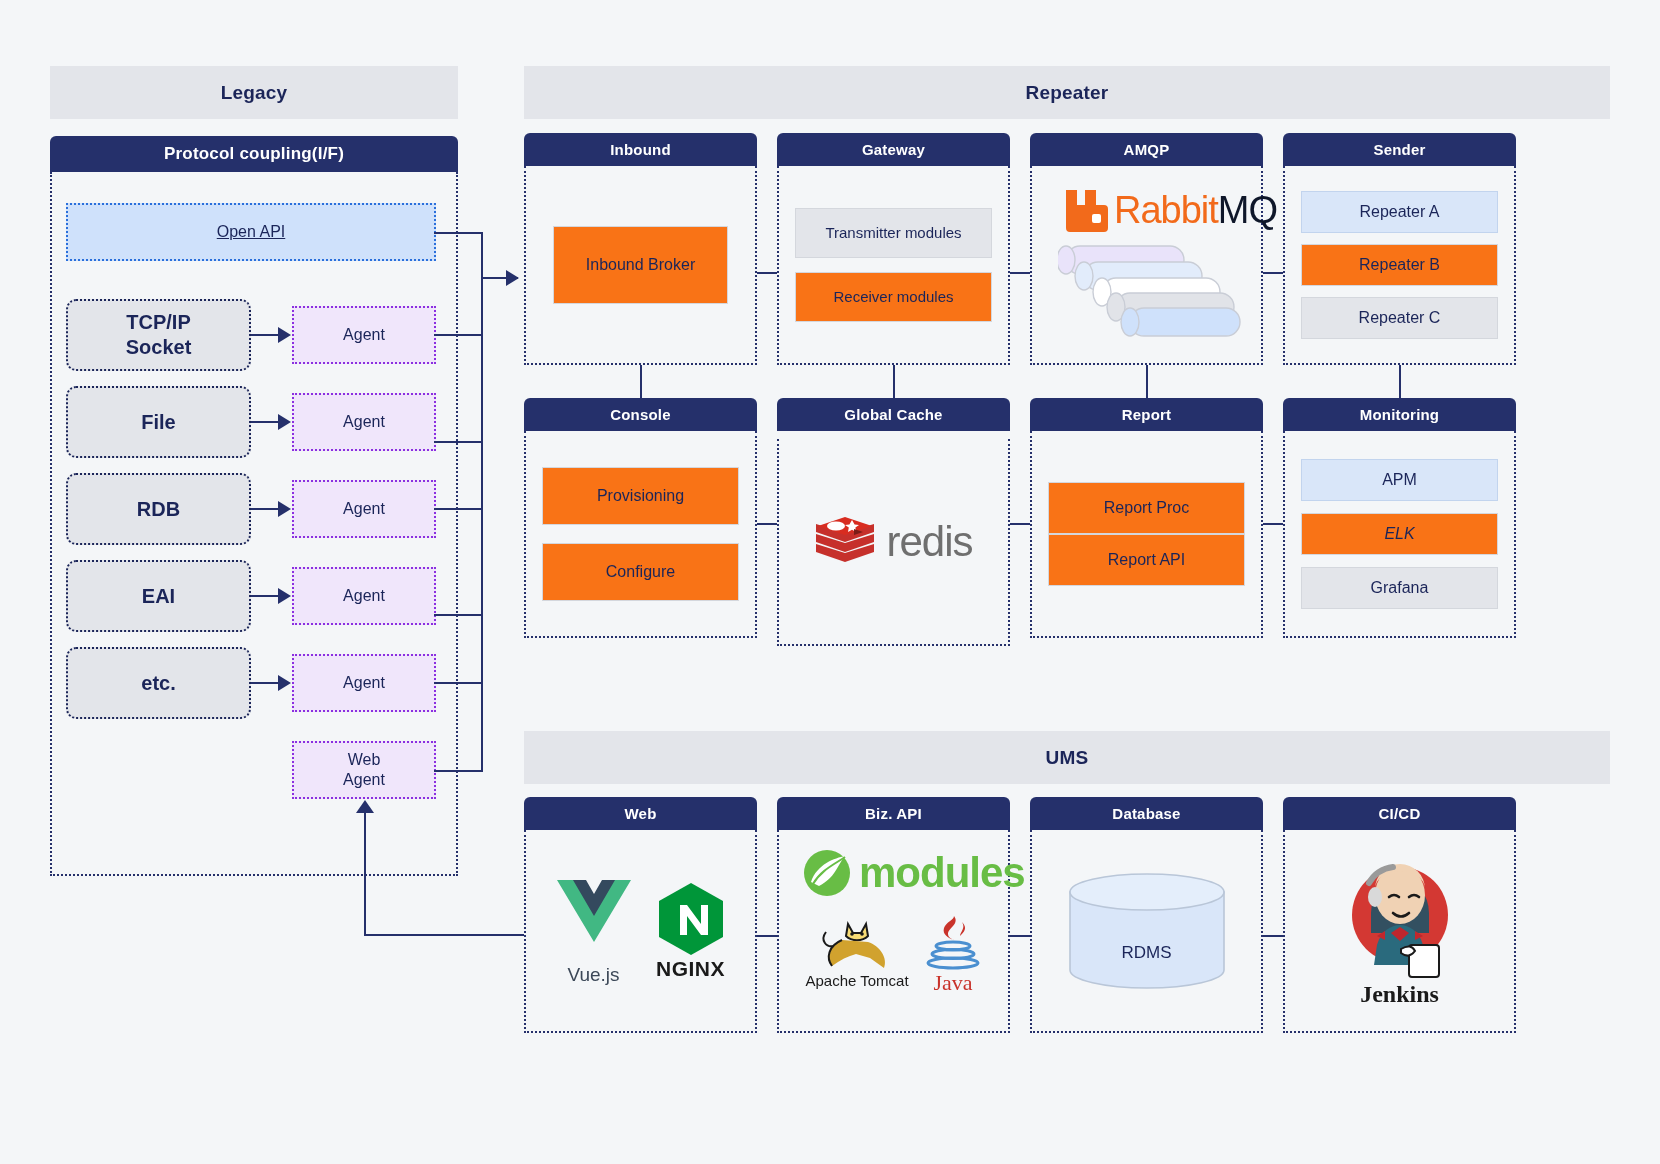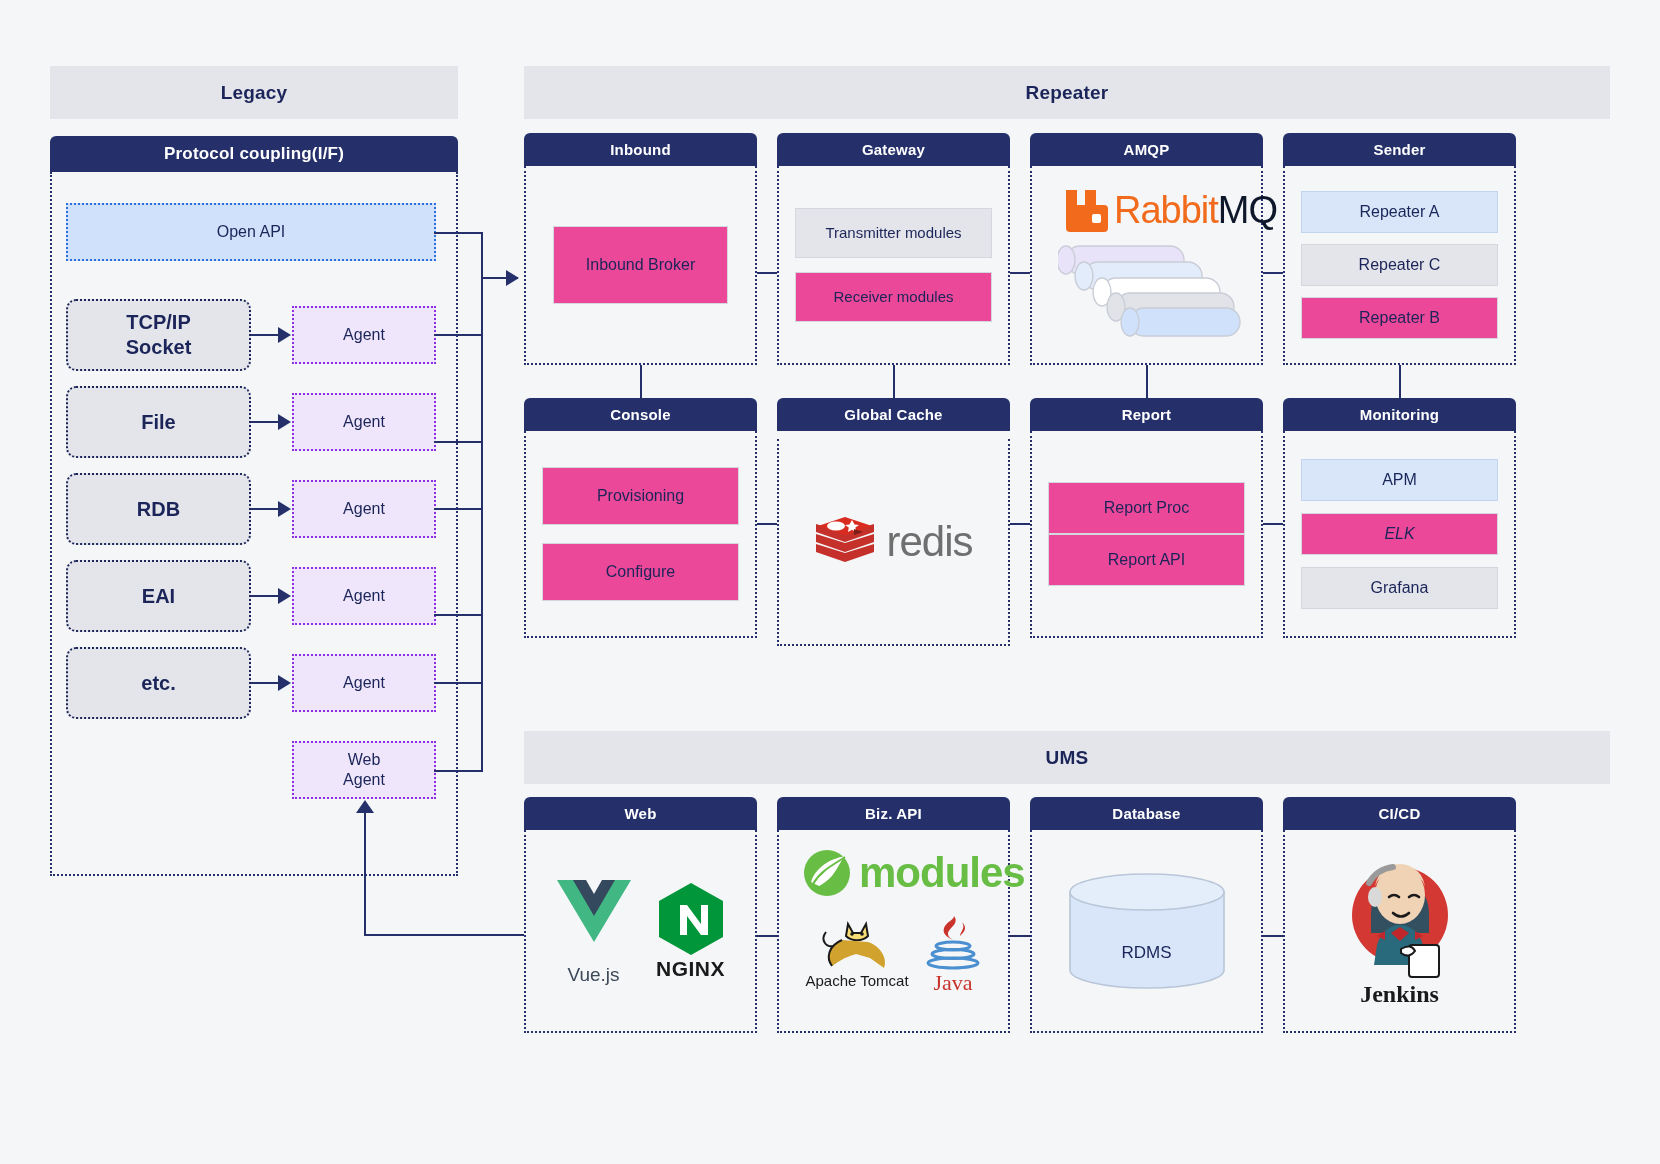--- a/index.html
+++ b/index.html
@@ -45,21 +45,21 @@
 
   
   .box {
     border: 1px solid #d4d7dd;
     display: flex; align-items: center; justify-content: center;
     text-align: center;
     font-size: 16px;
     color: #1b2559;
     background: #ffffff;
   }
-  .box.white { background:#ec4899; }
+  .box.white { background:#f97316; }
   .box.grey  { background:#e3e5ea; }
   .box.blue  { background:#d9e6f9; border-color:#c2d4ee; }
 
   .legacy-src {
     border: 2.5px dotted #1b2559;
     border-radius: 10px;
     background: #e3e5ea;
     display: flex; align-items: center; justify-content: center;
     text-align: center; line-height: 1.25;
     font-size: 20px; font-weight: 600; color:#1b2559;
@@ -119,21 +119,21 @@
 
 <div class="card" style="left:50px; top:136px; width:408px; height:740px;">
   <div class="card-head legacy-head">
     <span>Protocol coupling(I/F)</span>
   </div>
   <div class="card-body" style="height:704px;"></div>
 </div>
 
 <div style="position:absolute; left:66px; top:203px; width:370px; height:58px;
             background:#cfe1fb; border:2.5px dotted #2a6fdb;
-            display:flex; align-items:center; justify-content:center; font-size:16px; color:#1b2559;">
+            display:flex; align-items:center; justify-content:center; font-size:16px; color:#1b2559;text-decoration:underline;">
   <span>Open API</span>
 </div>
 
 <div class="legacy-src" style="position:absolute; left:66px; top:299px; width:185px; height:72px;">
   <div>
     <div>TCP/IP</div>
     <div>Socket</div>
   </div>
 </div>
 <div class="legacy-src" style="position:absolute; left:66px; top:386px; width:185px; height:72px;">
@@ -268,25 +268,25 @@
 </div>
 
 <div class="card" style="left:1283px; top:133px; width:233px; height:232px;">
   <div class="card-head">
     <span>Sender</span>
   </div>
   <div class="card-body pad" style="height:199px; display:flex; flex-direction:column; justify-content:center; gap:11px;">
     <div class="box blue" style="height:42px;">
       <span>Repeater A</span>
     </div>
+    <div class="box white" style="height:42px;">
+      <span>Repeater B</span>
+    </div>
     <div class="box grey" style="height:42px;">
       <span>Repeater C</span>
-    </div>
-    <div class="box white" style="height:42px;">
-      <span>Repeater B</span>
     </div>
   </div>
 </div>
 
 <div class="card" style="left:524px; top:398px; width:233px; height:240px;">
   <div class="card-head">
     <span>Console</span>
   </div>
   <div class="card-body pad" style="height:207px; display:flex; flex-direction:column; justify-content:center; gap:18px;">
     <div class="box white" style="height:58px;">

